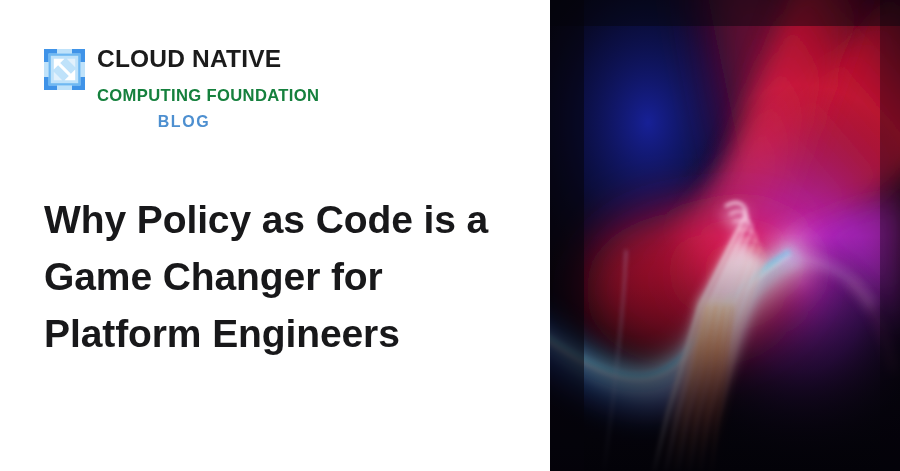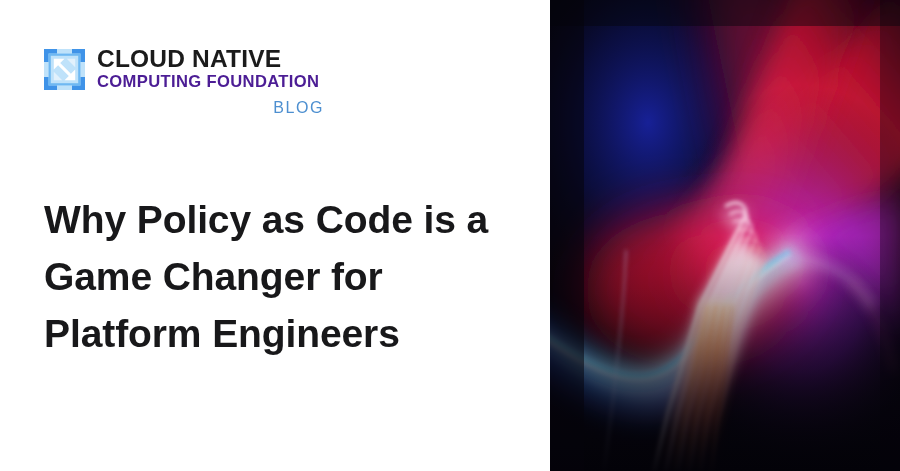--- a/index.html
+++ b/index.html
@@ -55,30 +55,30 @@
     font-weight: bold;
     letter-spacing: 0.2px;
     color: #1b1b1b;
     line-height: 1.02;
     white-space: nowrap;
   }
   #wordmark-bottom {
     font-size: 16.6px;
     font-weight: bold;
     letter-spacing: 0.35px;
-    color: #4c1d95;
+    color: #15803d;
     line-height: 1.12;
-    margin-top: 2px;
+    margin-top: 16px;
     white-space: nowrap;
   }
   #blog-label {
     margin-top: 7px;
-    text-align: right;
+    text-align: center;
     font-size: 16px;
-    font-weight: normal;
+    font-weight: bold;
     letter-spacing: 1.6px;
     color: #4d8fd0;
     width: 280px;
   }
 
   
   #post-title {
     position: absolute;
     left: 44px;
     top: 166px;

